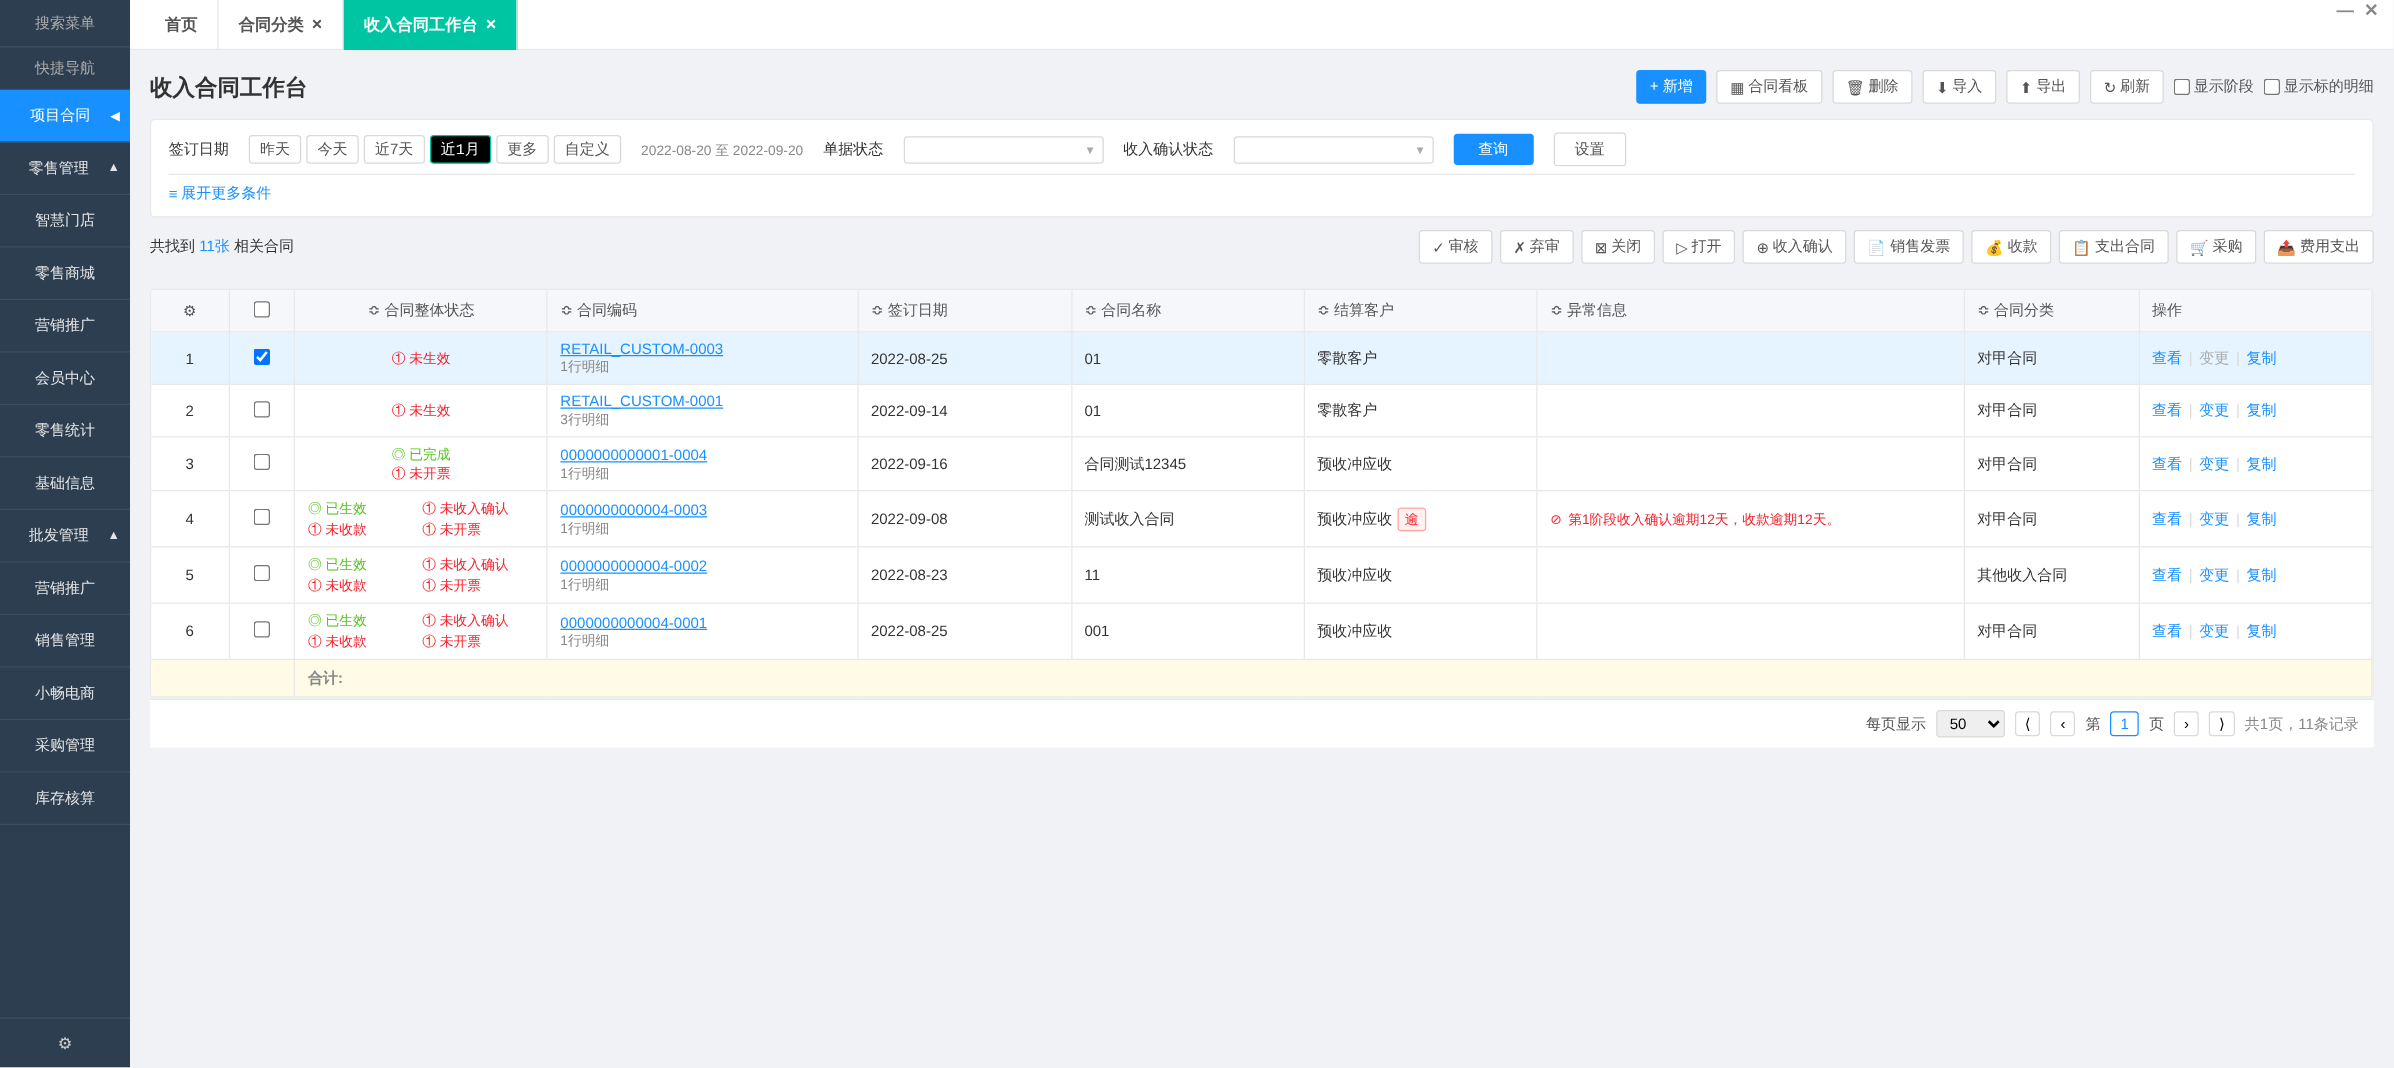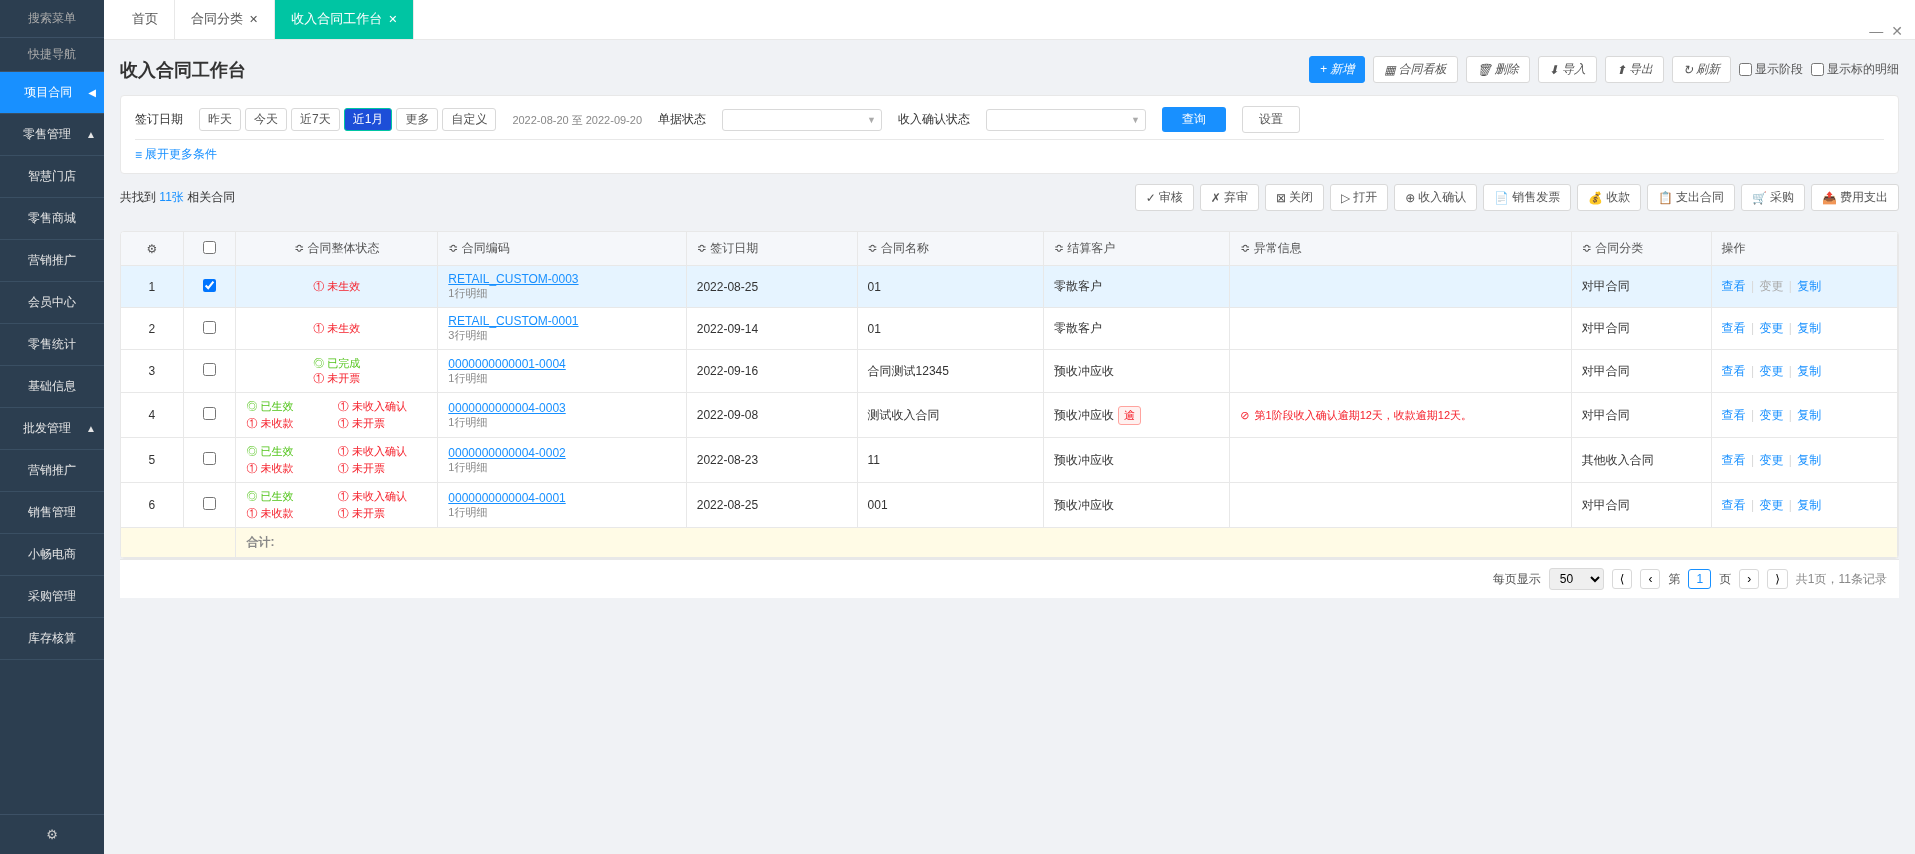--- a/index.html
+++ b/index.html
@@ -12,49 +12,49 @@
     .sidebar-item { padding: 12px 8px; font-size: 12px; color: #e5e5e5; cursor: pointer; display: flex; align-items: center; justify-content: space-between; border-bottom: 1px solid #3a4f63; }
     .sidebar-item.active { background: #1890ff; color: #fff; }
     .sidebar-item-label { flex: 1; text-align: center; }
     .sidebar-arrow { font-size: 10px; }
     .sidebar-bottom { margin-top: auto; padding: 12px 8px; border-top: 1px solid #3d5166; display: flex; justify-content: center; cursor: pointer; }
 
     
     .main { flex: 1; display: flex; flex-direction: column; overflow: hidden; }
 
     
-    .top-tabs { background: #fff; border-bottom: 1px solid #e8e8e8; display: flex; align-items: flex-end; padding: 0 12px; height: 40px; flex-shrink: 0; }
+    .top-tabs { background: #fff; border-bottom: 1px solid #e8e8e8; display: flex; align-items: flex-start; padding: 0 12px; height: 40px; flex-shrink: 0; font-weight: bold; }
     .top-tab { padding: 0 16px; height: 40px; line-height: 40px; font-size: 13px; cursor: pointer; color: #555; border-right: 1px solid #e8e8e8; display: flex; align-items: center; gap: 6px; }
     .top-tab.active { background: #00c5a3; color: #fff; }
     .top-tab-close { font-size: 11px; cursor: pointer; }
     .top-tab-window-btns { margin-left: auto; display: flex; gap: 8px; font-size: 14px; color: #888; }
 
     
     .page-content { flex: 1; overflow: auto; padding: 16px; }
 
     
     .page-header { display: flex; align-items: center; margin-bottom: 12px; }
     .page-title { font-size: 18px; font-weight: bold; color: #333; flex: 1; }
     .toolbar { display: flex; align-items: center; gap: 8px; }
-    .toolbar-btn { display: flex; align-items: center; gap: 3px; padding: 4px 10px; border: 1px solid #d9d9d9; background: #fff; border-radius: 3px; cursor: pointer; font-size: 12px; color: #555; font-style: italic; }
+    .toolbar-btn { display: flex; align-items: center; gap: 3px; padding: 4px 10px; border: 1px solid #d9d9d9; background: #fff; border-radius: 3px; cursor: pointer; font-size: 12px; color: #555; }
     .toolbar-btn.primary { background: #1890ff; color: #fff; border-color: #1890ff; }
     .toolbar-checkbox { display: flex; align-items: center; gap: 3px; font-size: 12px; color: #555; }
 
     
     .filter-tabs { display: flex; gap: 0; border-bottom: 2px solid #e8e8e8; margin-bottom: 12px; }
     .filter-tab { padding: 6px 14px; cursor: pointer; font-size: 13px; color: #555; border-bottom: 2px solid transparent; margin-bottom: -2px; }
     .filter-tab.active { color: #1890ff; border-bottom-color: #1890ff; font-weight: bold; }
 
     
     .filter-area { background: #fff; border: 1px solid #e8e8e8; border-radius: 4px; padding: 10px 14px; margin-bottom: 10px; }
     .filter-row { display: flex; align-items: center; gap: 16px; flex-wrap: wrap; }
     .filter-label { font-size: 12px; color: #333; white-space: nowrap; }
     .filter-date-btns { display: flex; gap: 4px; }
     .filter-date-btn { padding: 2px 8px; border: 1px solid #d9d9d9; background: #fff; border-radius: 3px; cursor: pointer; font-size: 12px; color: #555; }
-    .filter-date-btn.active { background: #1d4ed8; color: #fff; border-color: #00c5a3; }
+    .filter-date-btn.active { background: #000000; color: #fff; border-color: #00c5a3; font-family: Liberation Mono, monospace; }
     .filter-date-range { font-size: 11px; color: #888; margin-top: 2px; }
     .filter-select { border: 1px solid #d9d9d9; border-radius: 3px; padding: 3px 24px 3px 8px; font-size: 12px; background: #fff; appearance: none; min-width: 160px; cursor: pointer; }
     .filter-select-wrap { position: relative; display: inline-flex; align-items: center; }
     .filter-select-wrap::after { content: '▼'; position: absolute; right: 6px; font-size: 9px; color: #aaa; pointer-events: none; }
     .expand-btn { display: flex; align-items: center; gap: 3px; color: #1890ff; cursor: pointer; font-size: 12px; border-top: 1px solid #e8e8e8; padding-top: 6px; margin-top: 6px; }
     .query-btn { padding: 4px 20px; background: #1890ff; color: #fff; border: none; border-radius: 3px; cursor: pointer; font-size: 12px; }
     .set-btn { padding: 4px 16px; background: #fff; color: #555; border: 1px solid #d9d9d9; border-radius: 3px; cursor: pointer; font-size: 12px; }
 
     
     .action-bar { display: flex; align-items: center; justify-content: space-between; margin-bottom: 20px; }

